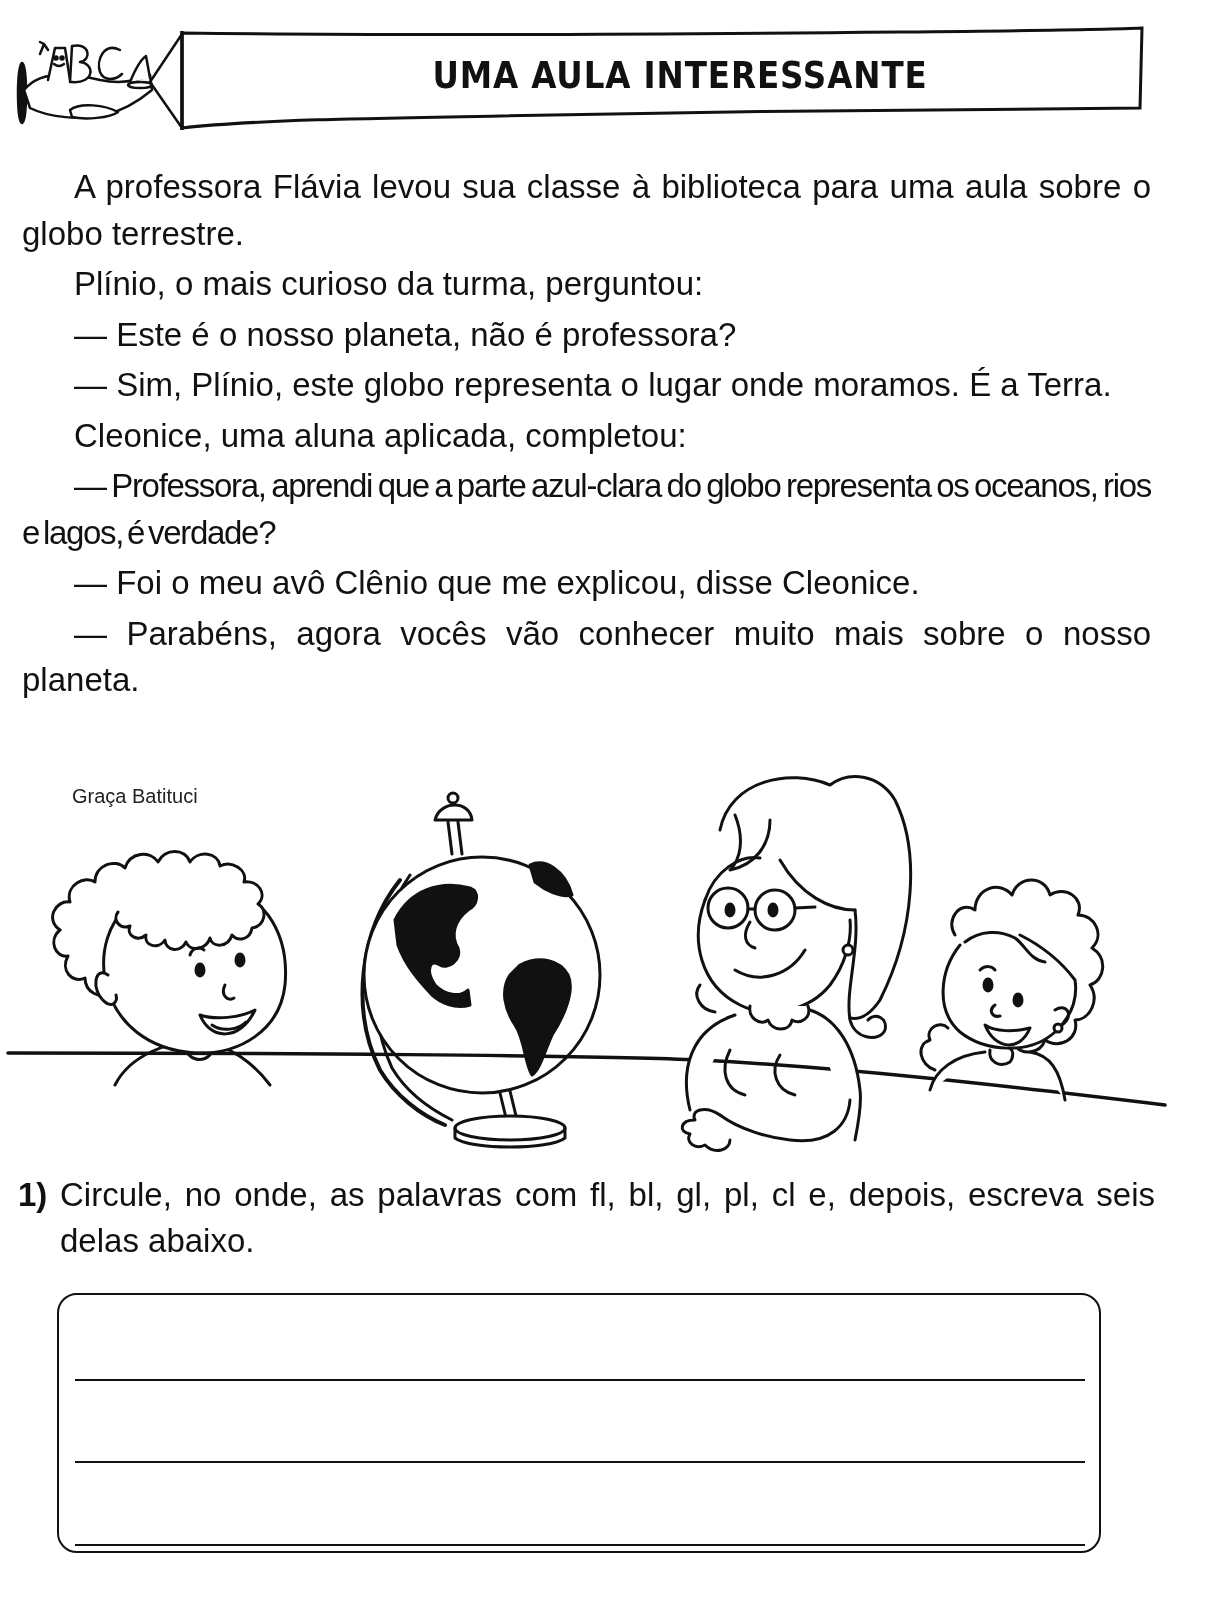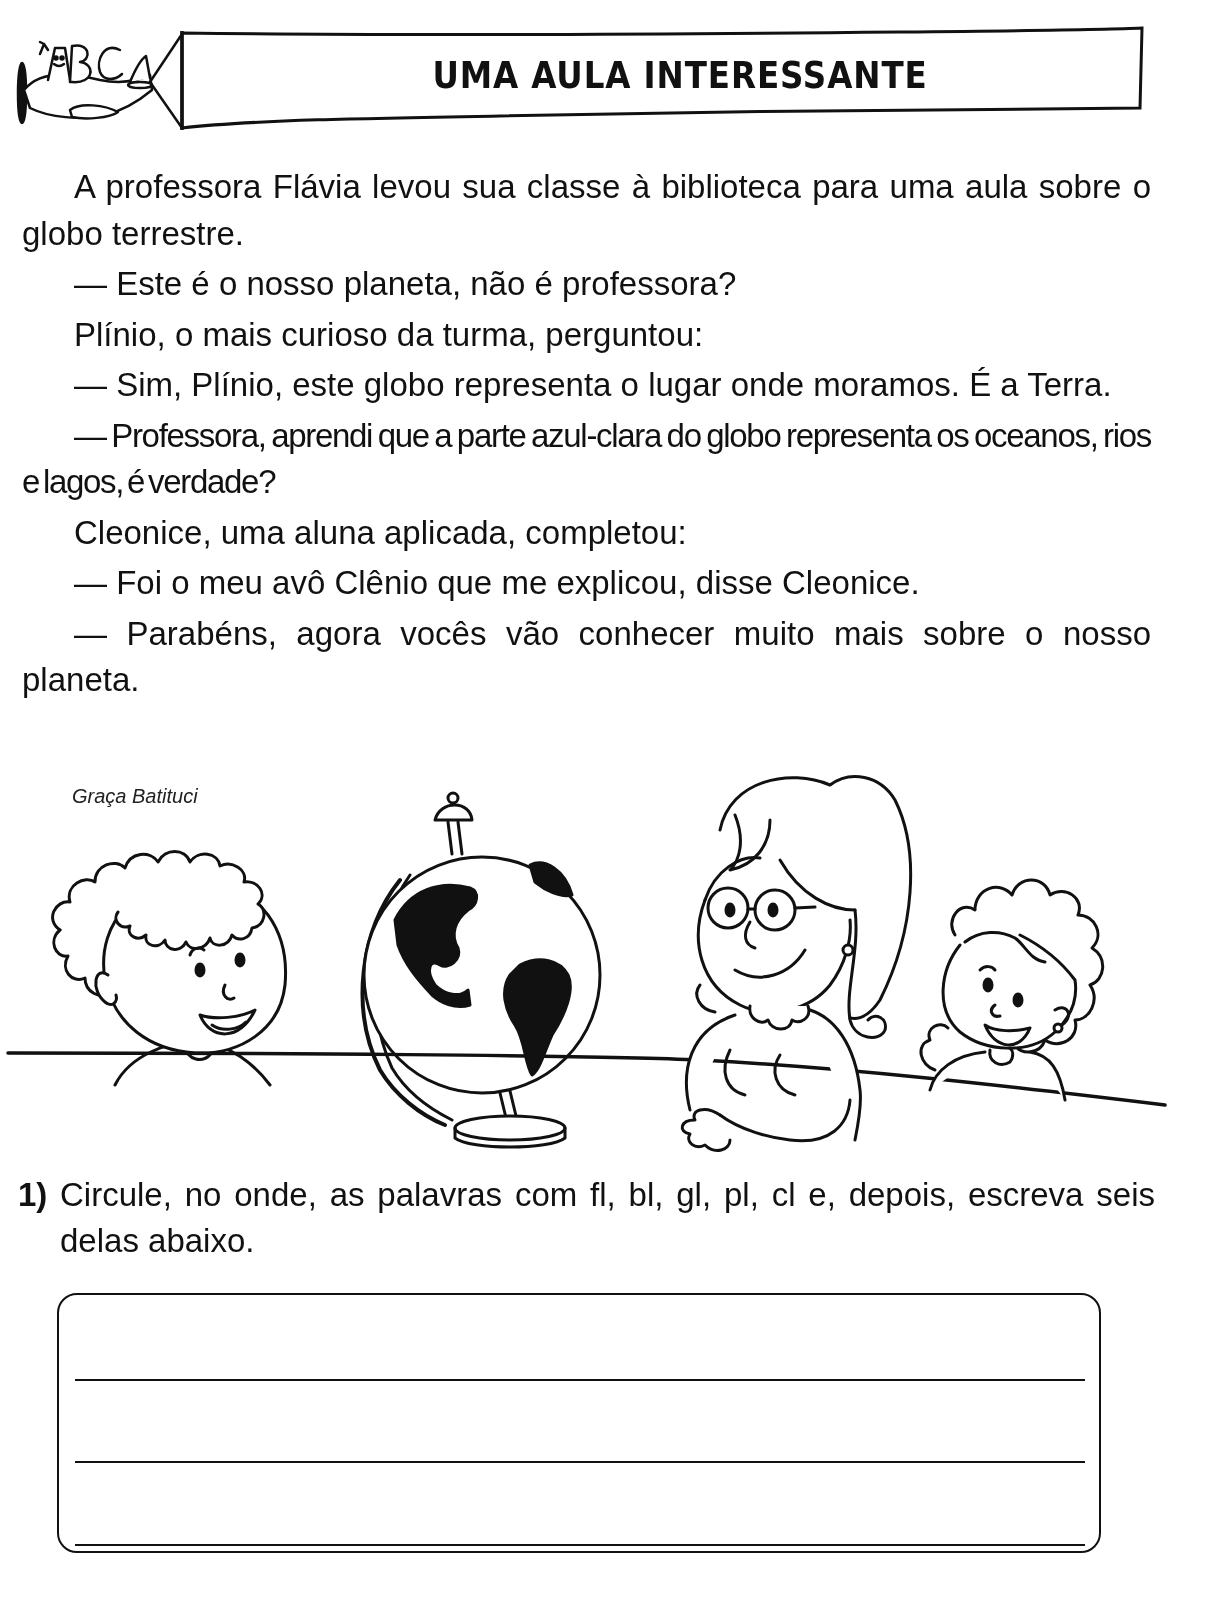--- a/index.html
+++ b/index.html
@@ -58,21 +58,20 @@
       text-indent: 52px;
     }
     .story p.tight {
       letter-spacing: -1.3px;
       word-spacing: -4px;
     }
     .author {
       position: absolute;
       left: 72px;
       top: 785px;
-      font-style: italic;
       font-size: 20px;
       color: #222;
     }
     .illustration {
       position: absolute;
       left: 0;
       top: 770px;
       width: 1215px;
       height: 390px;
     }
@@ -149,25 +148,25 @@
     </g>
 
     <path d="M182 13 C400 16, 700 14, 900 12 C1000 11, 1100 10, 1142 8 L1140 88 C1000 88, 700 92, 500 96 C380 98, 250 100, 182 108 Z" fill="#fff" stroke="#111" stroke-width="3"></path>
     <line x1="182" y1="11" x2="182" y2="110" stroke="#111" stroke-width="3.5"></line>
   </svg>
   <div class="banner-title">UMA AULA INTERESSANTE</div>
 </div>
 
 <div class="story">
   <p class="indent">A professora Flávia levou sua classe à biblioteca para uma aula sobre o globo terrestre.</p>
+  <p class="indent">Plínio, o mais curioso da turma, perguntou:</p>
   <p class="indent">— Este é o nosso planeta, não é professora?</p>
-  <p class="indent">Plínio, o mais curioso da turma, perguntou:</p>
   <p class="indent">— Sim, Plínio, este globo representa o lugar onde moramos. É a Terra.</p>
+  <p class="indent">Cleonice, uma aluna aplicada, completou:</p>
   <p class="indent tight">— Professora, aprendi que a parte azul-clara do globo representa os oceanos, rios e lagos, é verdade?</p>
-  <p class="indent">Cleonice, uma aluna aplicada, completou:</p>
   <p class="indent">— Foi o meu avô Clênio que me explicou, disse Cleonice.</p>
   <p class="indent">— Parabéns, agora vocês vão conhecer muito mais sobre o nosso planeta.</p>
 </div>
 
 <svg class="illustration" viewBox="0 0 1215 390" fill="none" stroke="#111" stroke-width="3" stroke-linecap="round" stroke-linejoin="round">
 
   <g>
 
     <path d="M115 315 C130 285, 170 270, 200 272 C230 274, 255 295, 270 315" fill="#fff"></path>
     <path d="M185 275 C185 290, 205 295, 212 282"></path>

